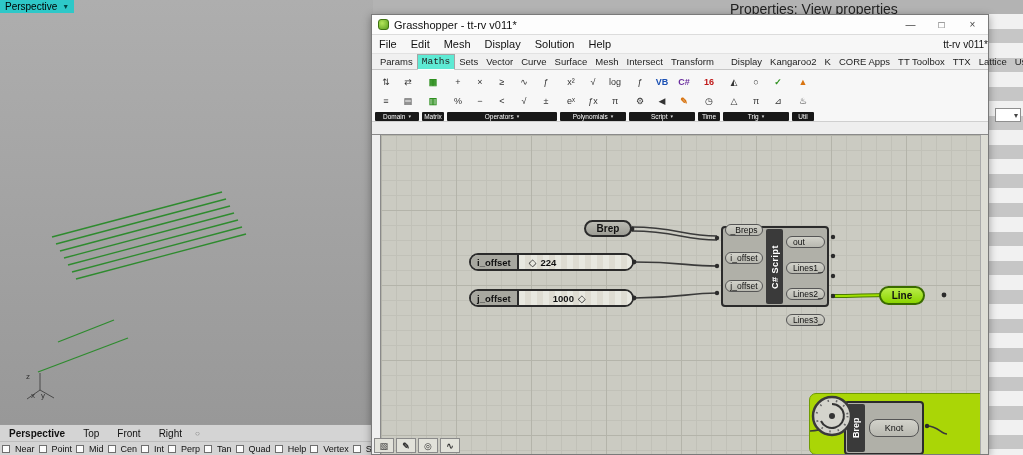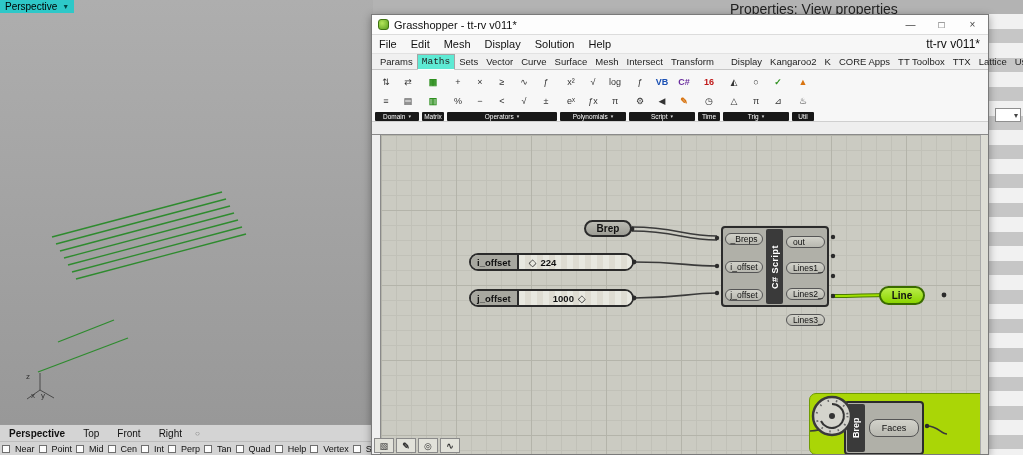--- a/index.html
+++ b/index.html
@@ -42,21 +42,21 @@
   .gh { position:absolute; left:371px; top:14px; width:618px; height:441px; background:#f0f0f0;
     border:1px solid #7a7a7a; box-shadow:0 2px 8px rgba(0,0,0,0.35); display:flex; flex-direction:column; }
 
   .gh-title { height:20px; background:#fdfdfd; border-bottom:1px solid #dcdcdc; display:flex; align-items:center; flex:0 0 auto; }
   .gh-logo { width:11px; height:11px; border-radius:3px; background:radial-gradient(circle at 35% 35%, #b4e65a, #5a9e1e); margin:0 5px 0 6px; border:1px solid #3f7412; }
   .gh-title-text { font-size:11px; color:#111; flex:1; }
   .win-btn { width:31px; height:19px; display:flex; align-items:center; justify-content:center; font-size:10px; color:#444; }
 
   .gh-menu { height:19px; background:#f7f7f7; border-bottom:1px solid #e2e2e2; display:flex; align-items:center; font-size:11px; color:#111; flex:0 0 auto; }
   .menu-item { padding:0 7px; }
-  .doc-name { margin-left:auto; padding-right:8px; font-size:12px; color:#111; }
+  .doc-name { margin-left:auto; padding-right:0; font-size:10px; color:#111; }
 
   .gh-tabs { height:16px; background:#f0f0f0; border-bottom:1px solid #c6c6c6; display:flex; align-items:flex-end; font-size:9.5px; color:#222; flex:0 0 auto; padding-left:4px; }
   .tab { padding:1px 4px 2px 4px; white-space:nowrap; }
   .tab.active { background:#5eead4; border:1px solid #a5a5a5; border-bottom:1px solid #fff; margin-bottom:-1px;font-family:Liberation Mono, monospace; }
   .tab.sep { margin-left:9px; }
 
   .ribbon { height:52px; background:#f7f7f7; border-bottom:1px solid #cfcfcf; display:flex; align-items:stretch; gap:3px; padding:2px 0 0 3px; flex:0 0 auto; overflow:hidden; }
   .grp { display:flex; flex-direction:column; }
   .g-icons { display:flex; flex-wrap:wrap; align-content:flex-start; flex:1; }
   .tile { width:22px; height:19px; display:flex; align-items:center; justify-content:center; font-size:9px; color:#333; border-radius:2px; }
@@ -97,21 +97,21 @@
   .slider .track { flex:1; display:flex; align-items:center; font-size:9.5px; color:#111;
     background:repeating-linear-gradient(90deg,#e8e8e0 0 6px,#dedcd2 6px 12px); }
   .grip { font-size:10px; margin:0 4px; color:#222; }
   .val { font-weight:bold; }
   .slider-i { left:88px; top:118px; width:165px; }
   .slider-j { left:88px; top:154px; width:165px; }
   .slider-j .val { margin-left:34px; }
   .slider-i .grip { margin-left:10px; }
 
   .script { left:340px; top:91px; width:108px; height:81px; display:flex; border:2px solid #2b2b2b; border-radius:4px; background:#b0b0a8; }
-  .in-col { width:42px; display:flex; flex-direction:column; justify-content:center; padding:12px 0;gap:14px; }
+  .in-col { width:42px; display:flex; flex-direction:column; justify-content:flex-end; padding:12px 0;gap:14px; }
   .port { border:1px solid #555; border-radius:8px; background:linear-gradient(#d2d2ca,#b8b8b0);
     font-size:8.5px; color:#111; display:flex; align-items:center; }
   .port.in { height:22px; margin:1px 2px; justify-content:center; }
   .mid-bar { width:17px; margin:1px; background:#3a3a3a; color:#fff; border-radius:2px;
     writing-mode:vertical-rl; transform:rotate(180deg); display:flex; align-items:center; justify-content:center;
     font-size:9px; font-weight:bold; letter-spacing:0.5px; }
   .out-col { flex:1; display:flex; flex-direction:column; justify-content:space-around; padding:1px 0; }
   .port.out { height:17px; margin:7px 2px; padding-left:6px; }
 
   .group-box { left:428px; top:258px; width:182px; height:62px; background:var(--group-green,#aad606);
@@ -427,21 +427,21 @@
 
       <div class="gh-comp group-box">
         <svg width="182" height="62">
           <path class="wire" d="M0,37 C12,37 20,32 32,28"></path>
           <path class="wire" d="M117,32 C128,32 131,40 137,40"></path>
           <circle class="dot" cx="117" cy="32" r="2.2"></circle>
         </svg>
         <div class="bf-comp">
           <div class="bf-bar">Brep</div>
           <div class="bf-body">
-            <div class="bf-out">Faces</div>
+            <div class="bf-out">Knot</div>
           </div>
         </div>
         <svg class="dial" viewBox="0 0 44 44">
           <circle cx="22" cy="22" r="19" fill="#d4d4cc" stroke="#3a3a3a" stroke-width="2.5"></circle>
           <circle cx="22" cy="22" r="15.5" fill="none" stroke="#6a6a6a" stroke-width="2" stroke-dasharray="1.5 7"></circle>
           <path d="M22,10 a12,12 0 1 1 -11,17" fill="none" stroke="#333" stroke-width="2"></path>
           <circle cx="22" cy="22" r="3" fill="#333"></circle>
         </svg>
       </div>
 

